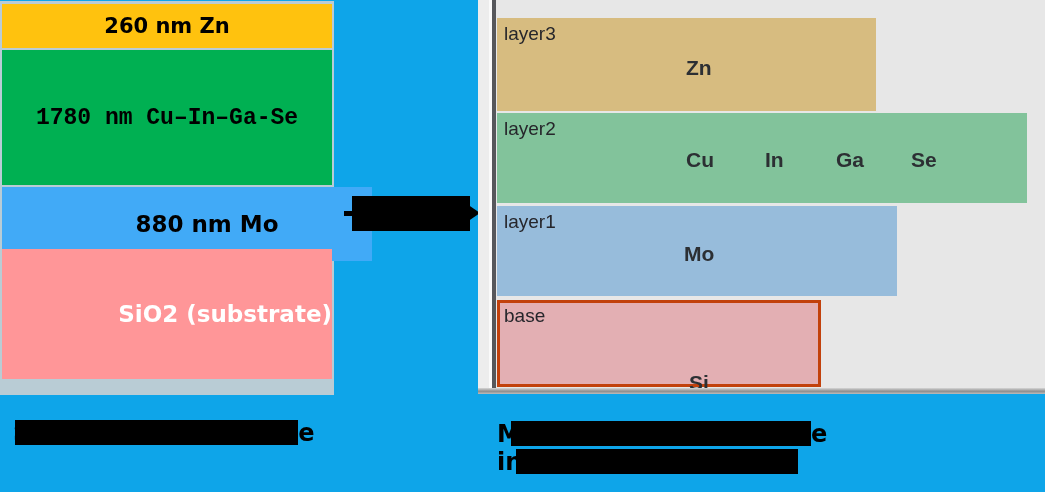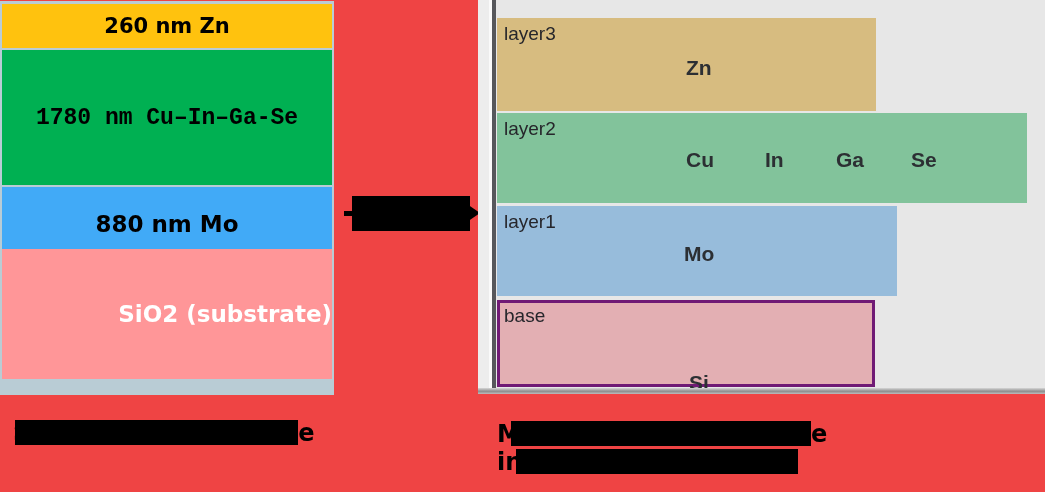--- a/index.html
+++ b/index.html
@@ -1,25 +1,25 @@
 <!DOCTYPE html>
 <html><head>
 <meta charset="utf-8">
 <style>
   html,body{margin:0;padding:0;background:#ffffff;}
-  .fig{position:relative;width:1045px;height:492px;background:#ef4444;overflow:hidden;
+  .fig{position:relative;width:1045px;height:492px;background:#0ea5e9;overflow:hidden;
        font-family:"DejaVu Sans",sans-serif;}
 
   
   .stack{position:absolute;left:0;top:1px;width:334px;height:394px;background:#B9CCD5;}
   .layer{position:absolute;left:2px;width:330px;display:flex;align-items:center;justify-content:center;}
   .layer span{font-weight:bold;text-align:center;}
   .l0{top:3px;height:44px;}   .l0 span{font-size:21px;}
   .l1{top:49px;height:135px;} .l1 span{font-size:23px;font-family:Liberation Mono, monospace;}
-  .l2{top:186px;height:74px;} .l2 span{font-size:23px;}
+  .l2{top:186px;height:74px;padding-left:40px;} .l2 span{font-size:23px;}
   .l3{top:248px;height:130px;justify-content:flex-end;}.l3 span{font-size:23px;}
 
   
   .arrow-line{position:absolute;left:344px;top:211px;width:127px;height:5px;background:#000;}
   .arrow-head{position:absolute;left:467px;top:204px;width:0;height:0;
               border-left:13px solid #000;border-top:9px solid transparent;border-bottom:9px solid transparent;}
   .arrow-box{position:absolute;left:352px;top:196px;width:118px;height:35px;background:#000;}
 
   
   .panel{position:absolute;left:478px;top:0;width:567px;height:388px;background:#E7E7E7;
@@ -28,21 +28,21 @@
   .panel-sliver{position:absolute;left:11px;top:0;width:3px;height:100%;background:#FAFAFA;}
   .panel-axis{position:absolute;left:14px;top:0;width:4px;height:100%;background:#56575B;}
   .panel-bottom{position:absolute;left:478px;top:388px;width:567px;height:6px;
                 background:linear-gradient(#D6D6D6,#8E8E8E 55%,#BDBDBD);}
   .row{position:absolute;left:19px;}
   .row .name{position:absolute;left:7px;top:5px;font-size:19px;font-weight:normal;color:#26262b;}
   .row .el{position:absolute;font-size:21px;font-weight:bold;color:#2c2f33;}
   .r0{top:18px;width:379px;height:93px;}
   .r1{top:113px;width:530px;height:90px;}
   .r2{top:206px;width:400px;height:90px;}
-  .r3{top:300px;width:378px;height:87px;border:3px solid #701a75;box-sizing:border-box;}
+  .r3{top:300px;width:324px;height:87px;border:3px solid #c2410c;box-sizing:border-box;}
   .r3 .name{left:4px;top:2px;}
   .r0 .el0{left:189px;top:38px;}
   .r1 .el0{left:189px;top:35px;}
   .r1 .el1{left:268px;top:35px;}
   .r1 .el2{left:339px;top:35px;}
   .r1 .el3{left:414px;top:35px;}
   .r2 .el0{left:187px;top:36px;}
   .r3 .el0{left:189px;top:28px;margin-top:40px;}
 
   

